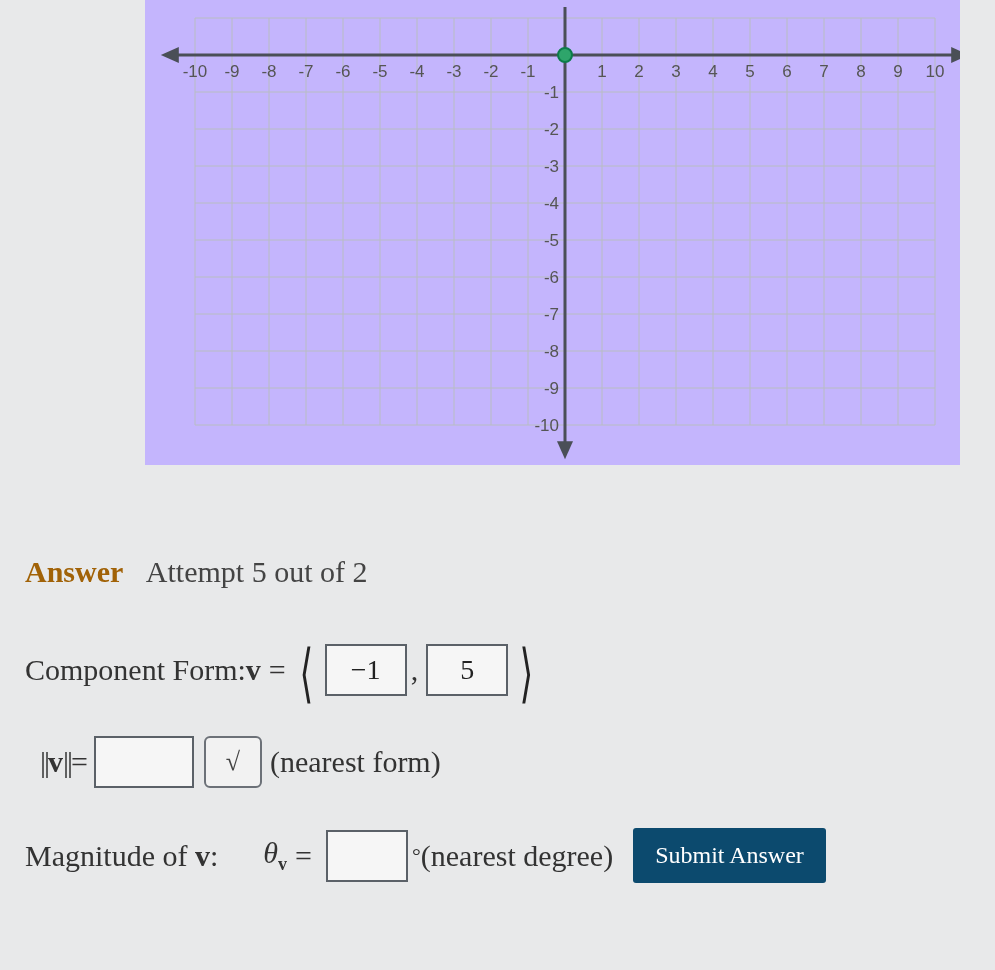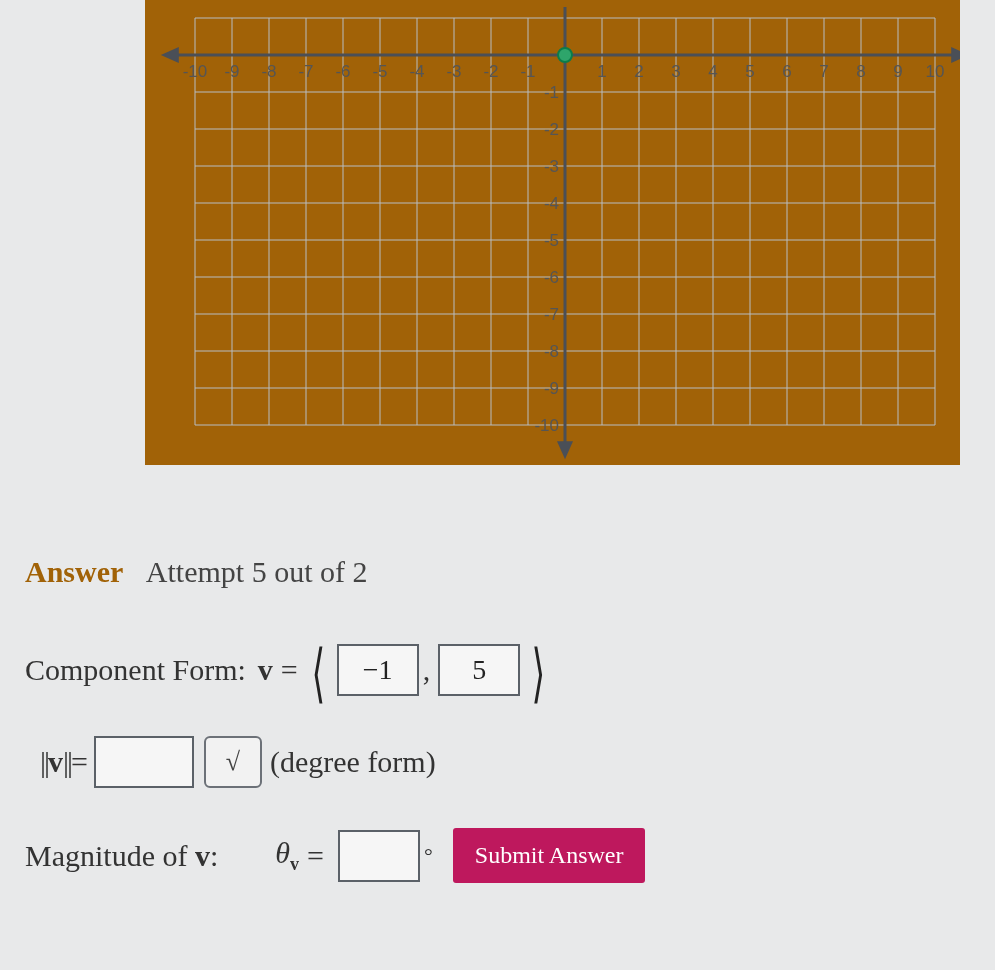--- a/index.html
+++ b/index.html
@@ -10,21 +10,21 @@
     background: #e8e9ea;
     overflow: hidden;
     position: relative;
   }
   .chart-area {
     position: absolute;
     left: 145px;
     top: 0;
     width: 815px;
     height: 465px;
-    background: #a16207;
+    background: #c4b5fd;
   }
   .grid {
     position: absolute;
     left: 0;
     top: 0;
     width: 815px;
     height: 465px;
   }
   .grid line.gridline { stroke: #b8bdc2; stroke-width: 1; }
   .grid line.axis { stroke: #4a4f57; stroke-width: 3; }
@@ -36,21 +36,21 @@
   .answer-section {
     position: absolute;
     left: 25px;
     top: 555px;
     width: 945px;
   }
   .answer-header { font-size: 30px; color: #444; margin-bottom: 55px; }
   .answer-header b { font-weight: bold; color: #a16207; }
 
   .row { display: flex; align-items: center; margin-bottom: 40px; font-size: 30px; color: #333; }
-  .row .label { margin-right: 12px; }
+  .row .label { }
   .math { font-family: 'Times New Roman', serif; }
   .bold { font-weight: bold; }
 
   .angle-bracket {
     font-size: 64px;
     font-weight: 300;
     line-height: 0.6;
     transform: scaleX(0.55);
     display: inline-block;
     color: #222;
@@ -83,21 +83,21 @@
     color: #444;
     margin: 0 8px 0 4px;
     cursor: pointer;
   }
 
   .norm-bars { letter-spacing: -2px; }
 
   .degree { font-size: 22px; vertical-align: super; margin-left:-2px; }
 
   .submit-btn {
-    background: #be185d;
+    background: #0c4a6e;
     color: #fff;
     font-family: Georgia, 'Times New Roman', serif;
     font-size: 24px;
     padding: 14px 22px;
     border: none;
     border-radius: 3px;
     cursor: pointer;
     margin-left: 20px;
   }
   .comma { font-size: 30px; margin: 0 2px 0 -2px; }
@@ -197,29 +197,30 @@
     <span class="angle-bracket">⟩</span>
   </div>
 
   <div class="row">
     &nbsp;&nbsp;
     <span class="math norm-bars">||</span><span class="math bold">v</span><span class="math norm-bars">||</span><span class="math">=</span>
     <input class="num wide" value="" style="">
     <span class="sqrt-btn">
       <span>√</span>
     </span>
-    <span>(degree form)</span>
+    <span>(nearest form)</span>
   </div>
 
   <div class="row">
     <span class="label">
       <span>Magnitude of </span><span class="bold">v</span><span>:</span>
     </span>
     &nbsp;&nbsp;&nbsp;&nbsp;&nbsp;&nbsp;
     <span class="math" style="font-style:italic">
       <span>θ</span><sub style="font-size:18px;font-weight:bold;font-style:normal">v</sub>
     </span>
     <span class="math eq">=</span>
     <input class="num" value="" style="">
     <span class="degree">°</span>
+    <span>(nearest degree)</span>
     <button class="submit-btn">Submit Answer</button>
   </div>
 </div>
 
 </body></html>

